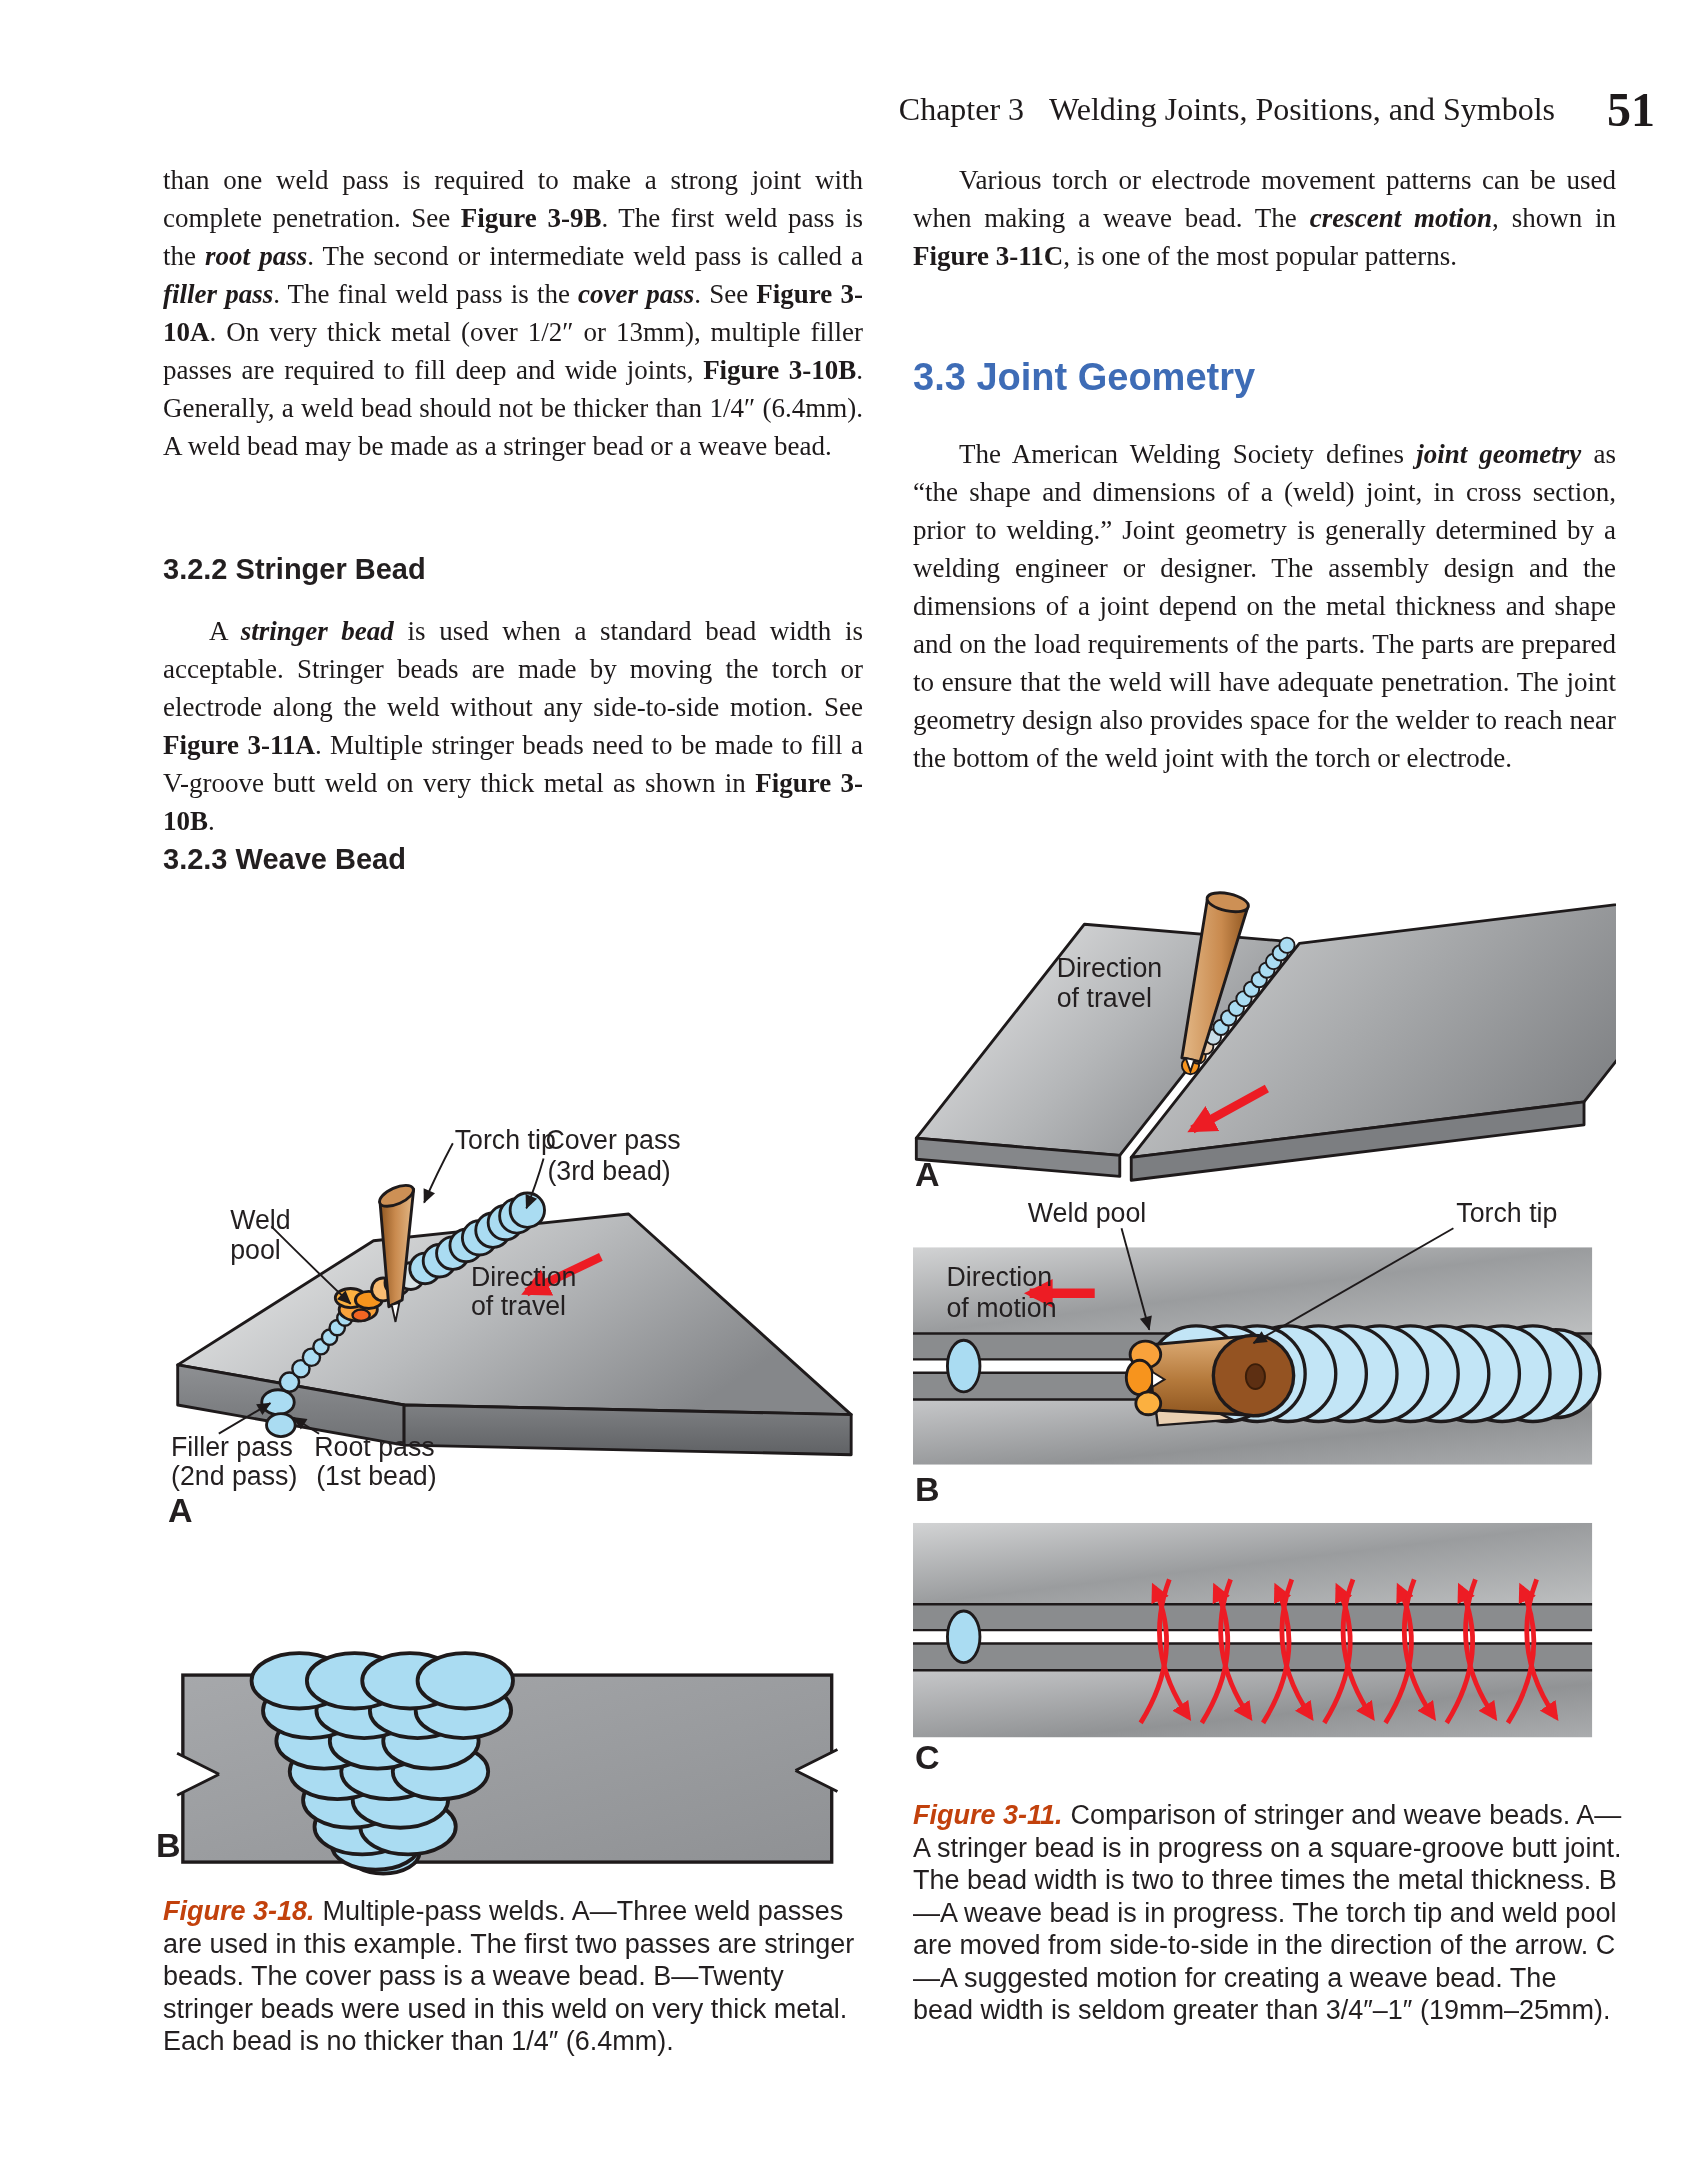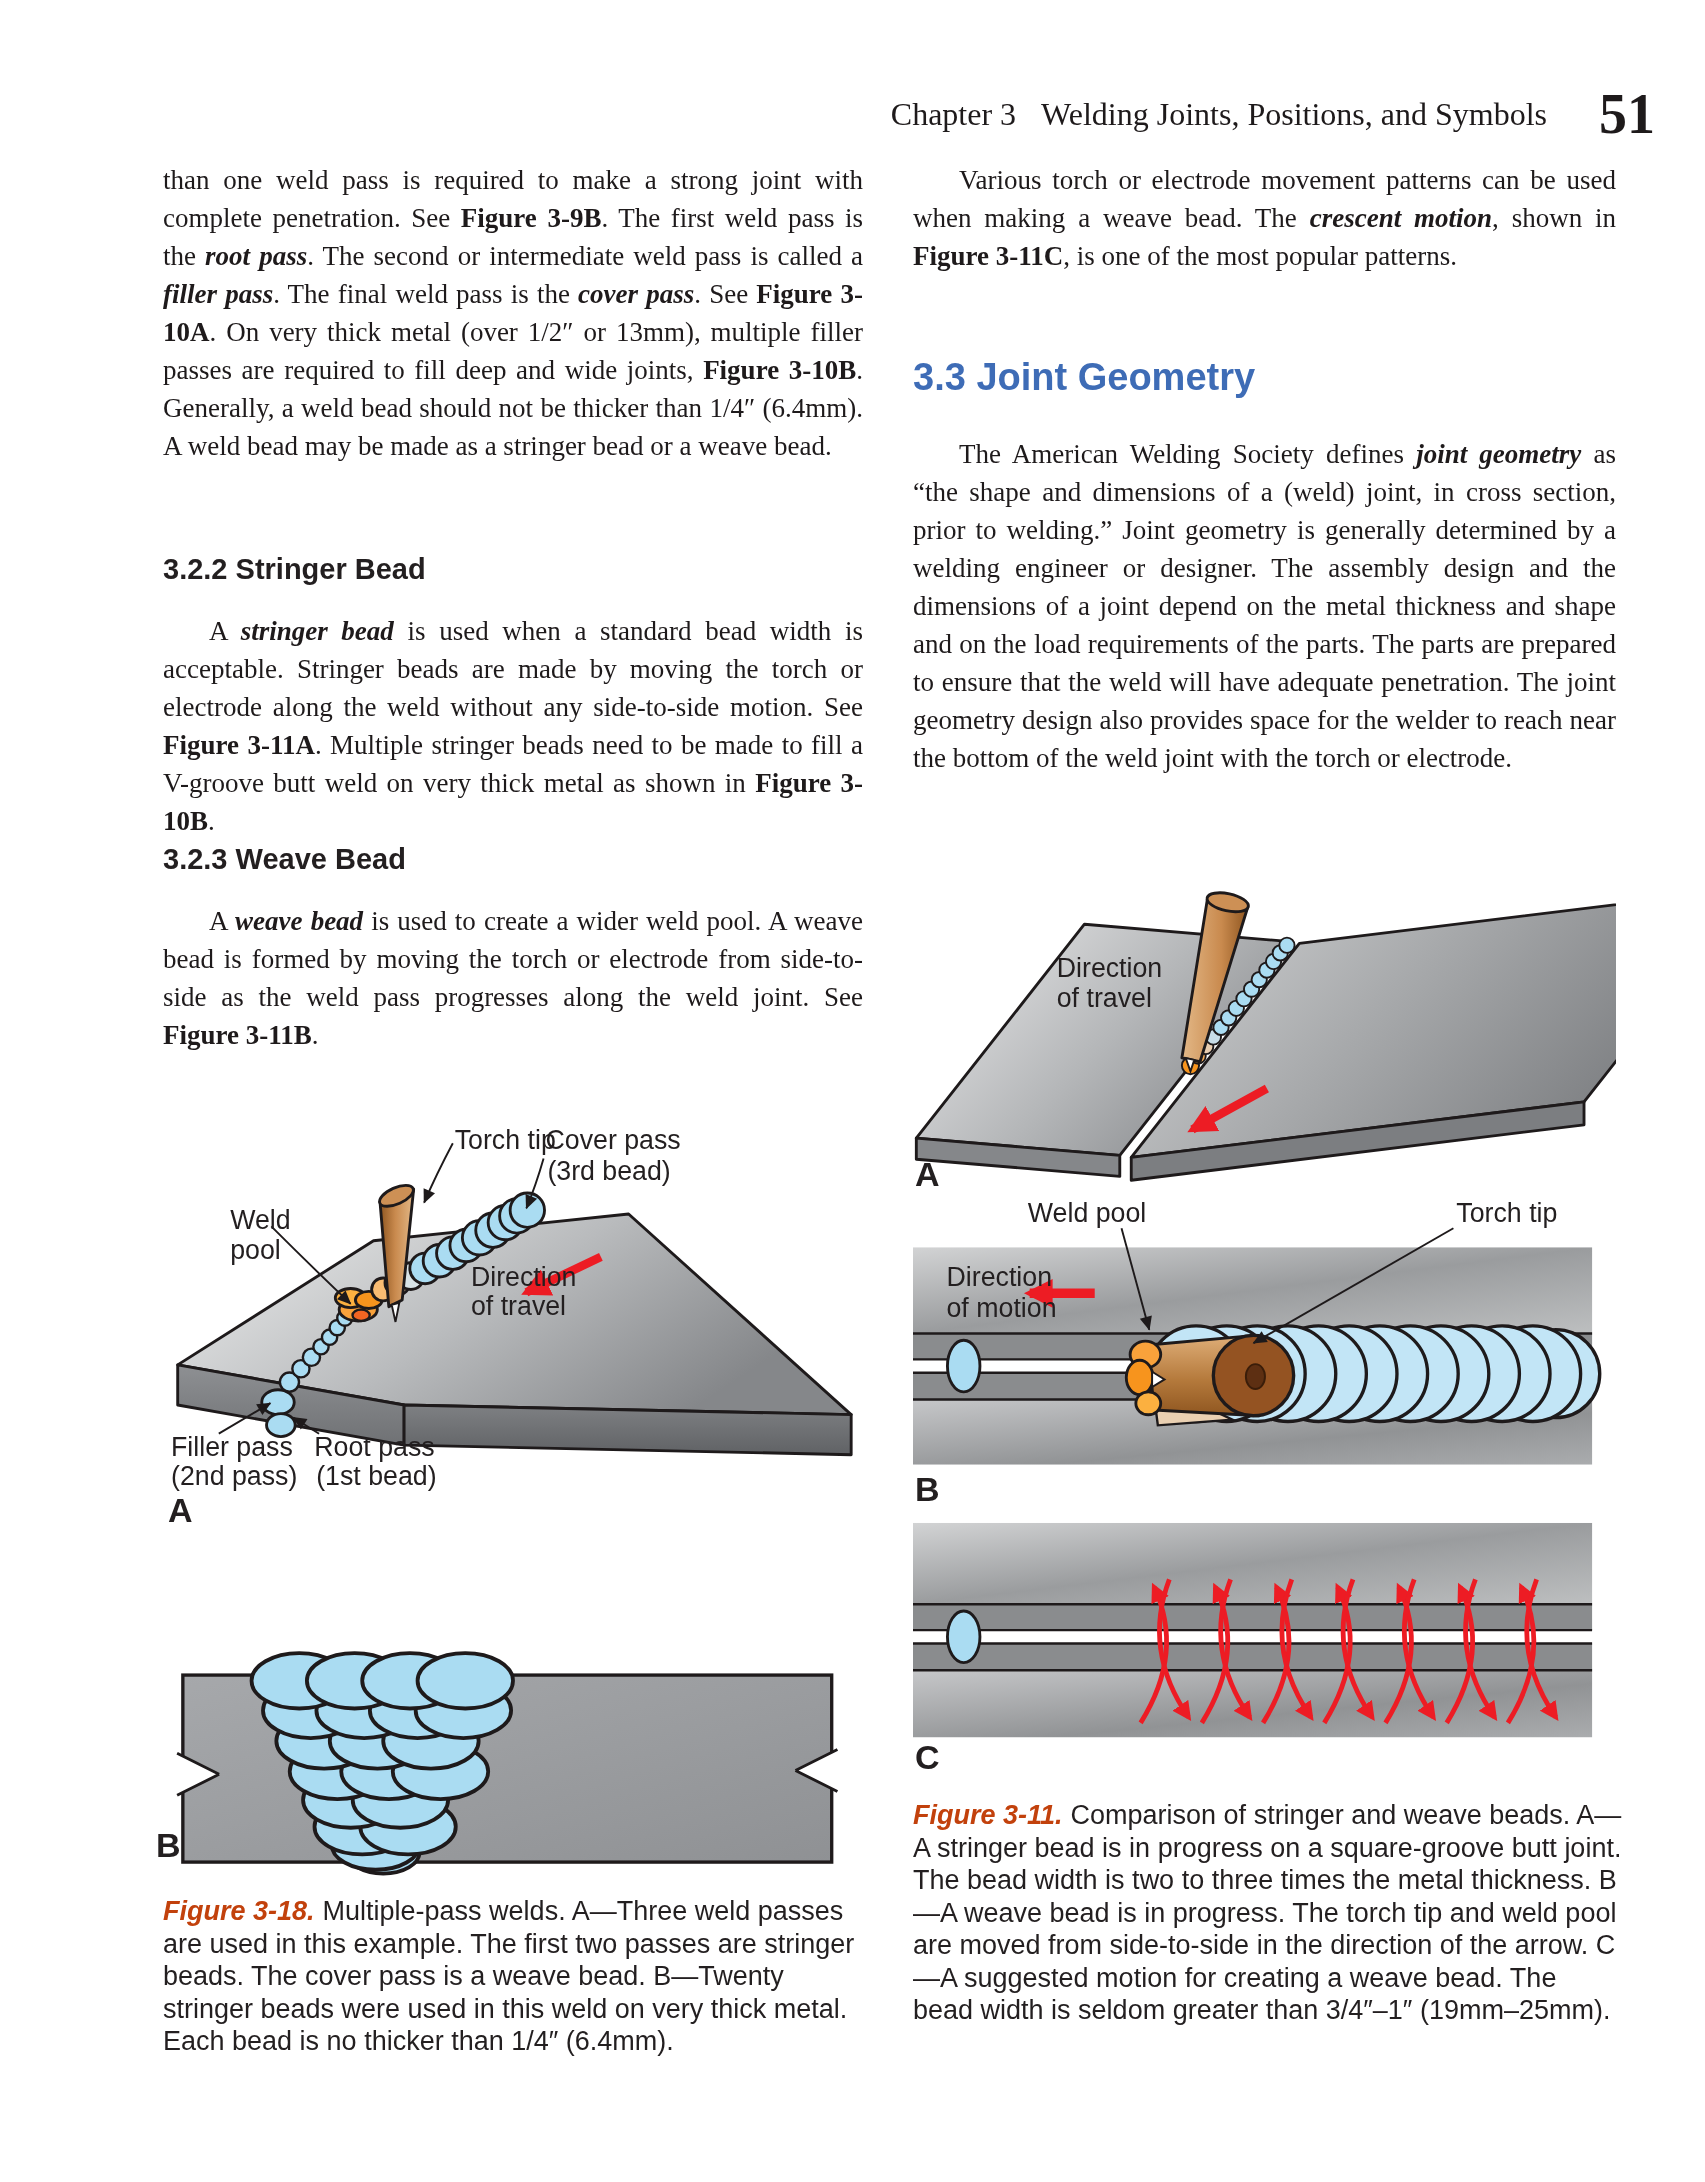--- a/index.html
+++ b/index.html
@@ -2,21 +2,21 @@
 <html><head>
 <meta charset="utf-8">
 <style>
   html,body{margin:0;padding:0;background:#ffffff;}
   .page{position:relative;width:1705px;height:2182px;background:#fff;overflow:hidden;
         font-family:"Liberation Serif",serif;color:#1e1a1b;}
   .abs{position:absolute;}
   
   .hdr{top:82px;right:50px;display:flex;align-items:center;font-size:32px;}
   .hdr .t1{margin-right:25px;}
-  .hdr .num{margin-left:52px;font-weight:bold;font-size:56px;}
+  .hdr .num{margin-left:52px;font-weight:bold;font-size:48px;}
   
   .para{font-size:27px;line-height:38px;text-align:justify;width:700px;}
   .para.ind{text-indent:46px;}
   .para b{font-weight:bold;}
   .para i{font-style:italic;}
   .subhead{font-family:"Liberation Sans",sans-serif;font-weight:bold;font-size:29px;color:#231f20;}
   .mainhead{font-family:"Liberation Sans",sans-serif;font-weight:bold;font-size:38px;color:#3e6cb6;}
   
   .caption{font-family:"Liberation Sans",sans-serif;font-size:27px;line-height:32.5px;color:#231f20;text-align:left;}
   .caption .cl{font-weight:bold;color:#c2410c;margin-right:8px;font-style:italic;}
@@ -35,21 +35,20 @@
     <span>Welding Joints, Positions, and Symbols</span>
     <span class="num">51</span>
   </div>
 
   <div class="abs para" style="left:163px;top:161px;">than one weld pass is required to make a strong joint with complete penetration. See <b>Figure 3-9B</b>. The first weld pass is the <b><i>root pass</i></b>. The second or intermediate weld pass is called a <b><i>filler pass</i></b>. The final weld pass is the <b><i>cover pass</i></b>. See <b>Figure 3-10A</b>. On very thick metal (over 1/2″ or 13mm), multiple filler passes are required to fill deep and wide joints, <b>Figure 3-10B</b>. Generally, a weld bead should not be thicker than 1/4″ (6.4mm). A weld bead may be made as a stringer bead or a weave bead.</div>
 
   <div class="abs subhead" style="left:163px;top:553px;">3.2.2 Stringer Bead</div>
   <div class="abs para ind" style="left:163px;top:612px;">A <b><i>stringer bead</i></b> is used when a standard bead width is acceptable. Stringer beads are made by moving the torch or electrode along the weld without any side-to-side motion. See <b>Figure 3-11A</b>. Multiple stringer beads need to be made to fill a V-groove butt weld on very thick metal as shown in <b>Figure 3-10B</b>.</div>
 
   <div class="abs subhead" style="left:163px;top:843px;">3.2.3 Weave Bead</div>
-  <div class="abs para ind" style="left:163px;top:902px;">A <b><i>weave bead</i></b> is used to create a wider weld pool. A weave bead is formed by moving the torch or electrode from side-to-side as the weld pass progresses along the weld joint. See <b>Figure 3-11B</b>.</div>
 
   <svg class="abs" style="left:163px;top:1128px;" width="700" height="406" viewBox="0 0 732 425">
     <defs>
       <linearGradient id="gTopA" x1="0" y1="0" x2="1" y2="0.45">
         <stop offset="0" stop-color="#f0f1f1"></stop>
           <stop offset="0.55" stop-color="#b9bbbd"></stop>
           <stop offset="1" stop-color="#85878a"></stop>
       </linearGradient>
       <linearGradient id="gFL" x1="0" y1="0" x2="0" y2="1">
         <stop offset="0" stop-color="#8e9093"></stop>

